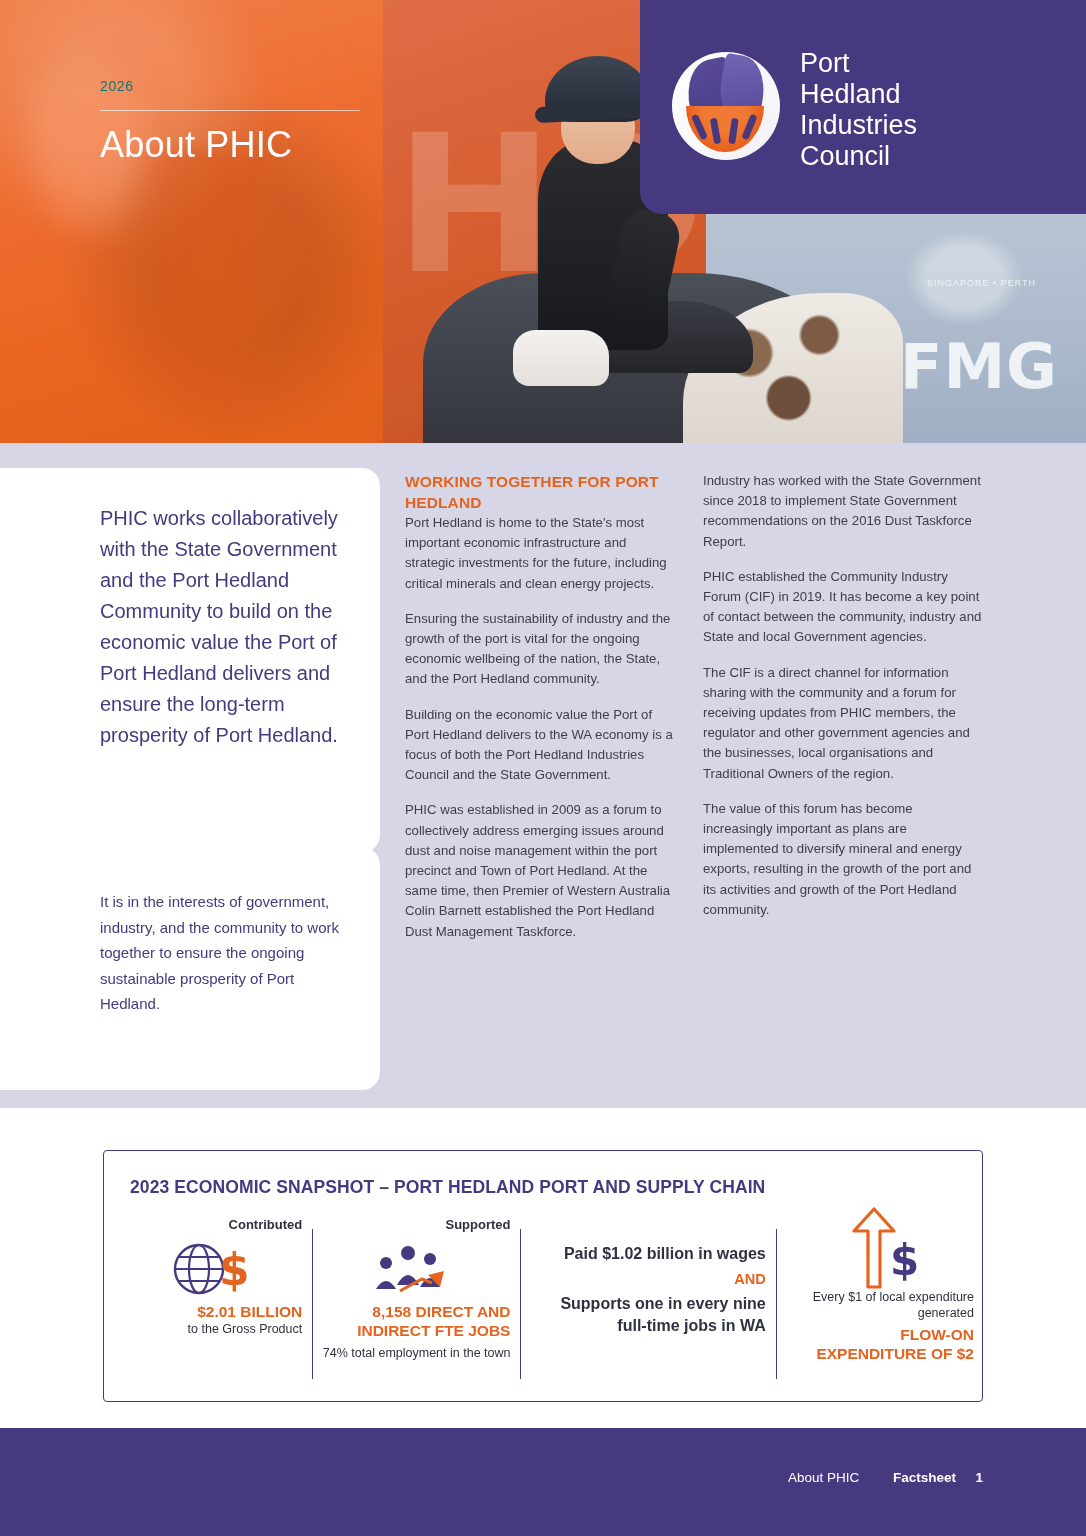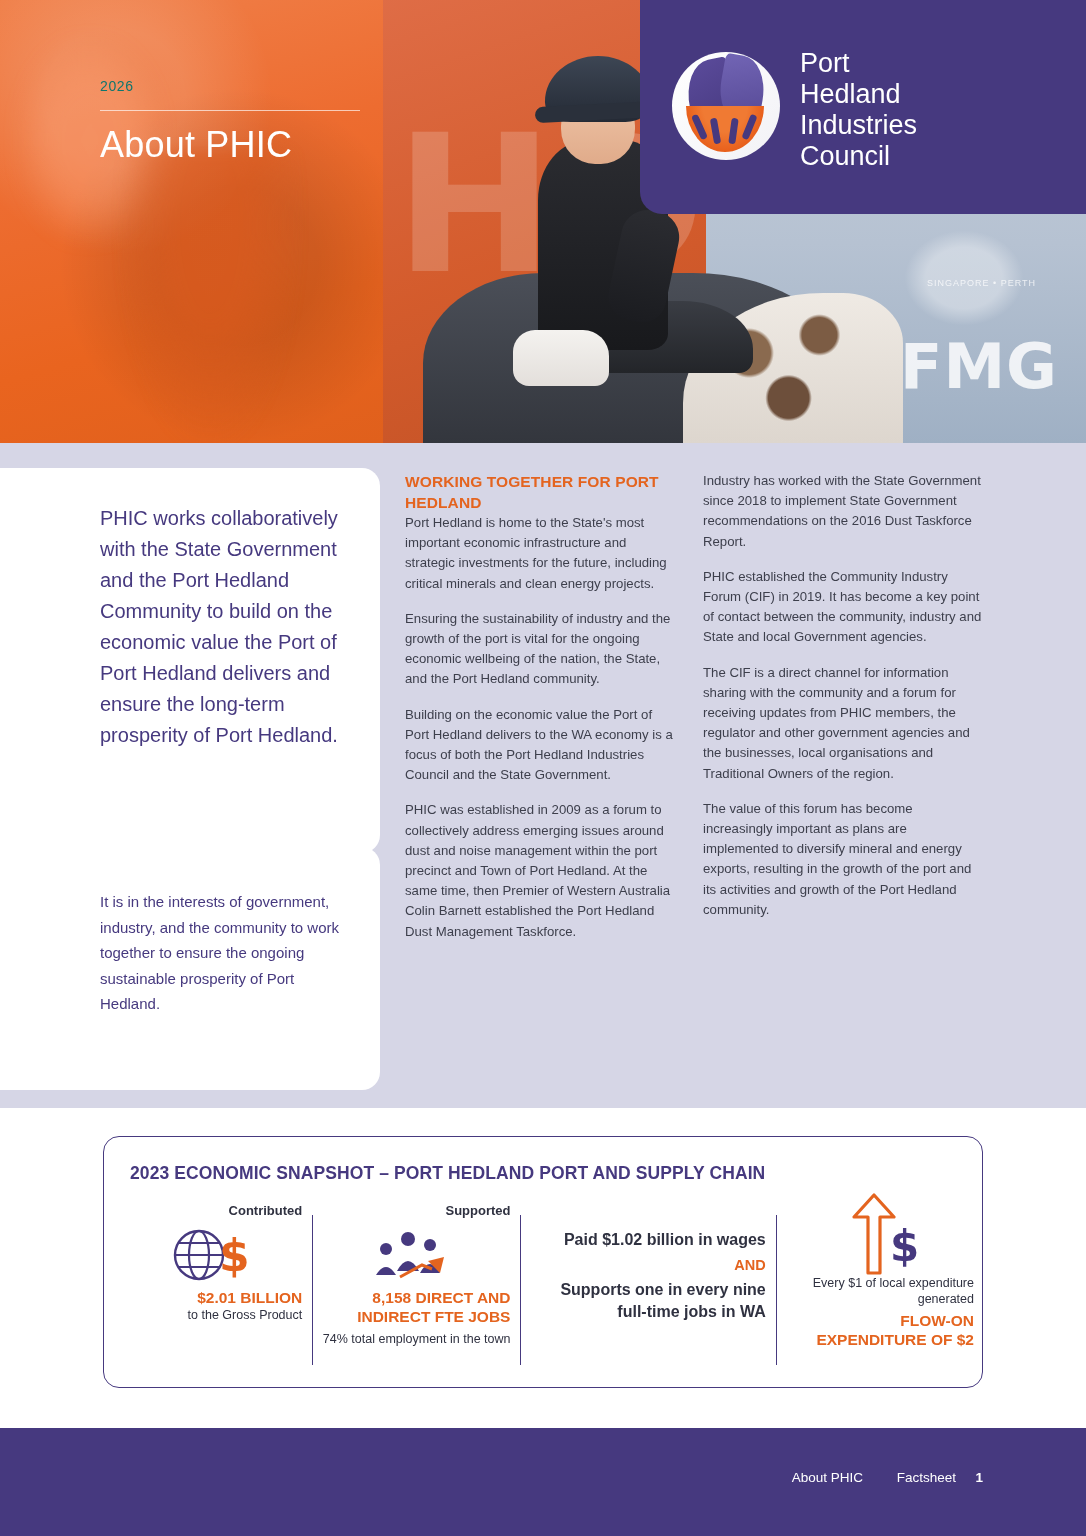--- a/index.html
+++ b/index.html
@@ -200,22 +200,22 @@
     letter-spacing:.1px; 
   }
   .para {
     color:#3d3f4c; font-size:13.2px; line-height:20.2px; margin-bottom:15px;
   }
   .col3 .para { color:#3d3f4c; }
 
   
   .snap-wrap { position:absolute; top:1108px; left:0; width:1086px; height:320px; background:#ffffff; }
   .snap-box {
-    position:absolute; left:103px; top:28px; width:880px; height:252px;
-    border:1px solid #46397f; border-radius:16px;
+    position:absolute; left:103px; top:42px; width:880px; height:252px;
+    border:1px solid #46397f; border-radius:4px;
   }
   .snap-title {
     position:absolute; left:26px; top:26px;
     color:#46397f; font-size:17.5px; font-weight:700; letter-spacing:.1px;
   }
   .snap-cols {
     position:absolute; left:0; top:66px; width:880px; height:180px; display:flex;
   }
   .snap-col { position:relative; flex:1; text-align:right; padding:0 10px; }
   .divider { position:absolute; top:12px; width:1px; height:150px; background:#46397f; }
@@ -228,21 +228,21 @@
 
   
   .footer {
     position:absolute; left:0; top:1428px; width:1086px; height:108px;
     background:#46397f;
   }
   .footer-text {
     position:absolute; right:103px; top:42px;
     color:#ffffff; font-size:13.5px;
   }
-  .footer-text b { font-weight:400;padding-left:30px; }
+  .footer-text b { font-weight:700;padding-left:30px; }
   .footer-page {
     position:absolute; right:103px; top:42px; color:#ffffff; font-size:13.5px; font-weight:700;
   }
 </style>
 </head>
 <body>
 
 <div class="page">
 
   <div class="hero">

